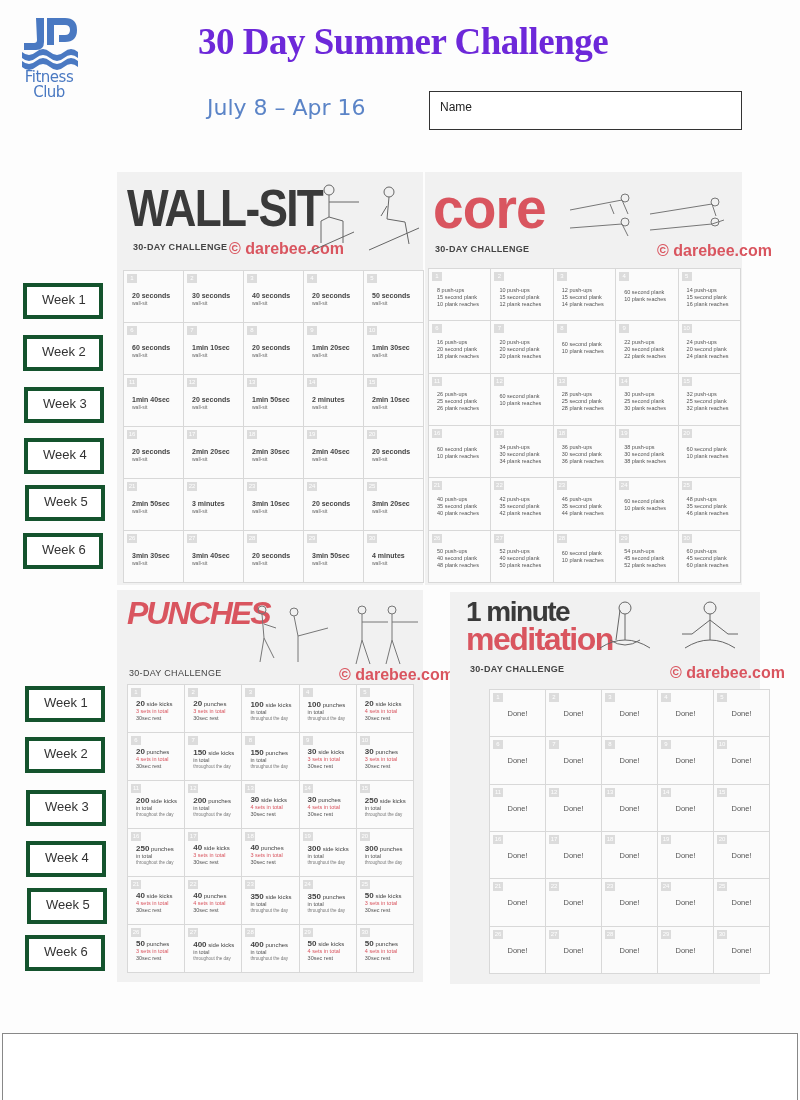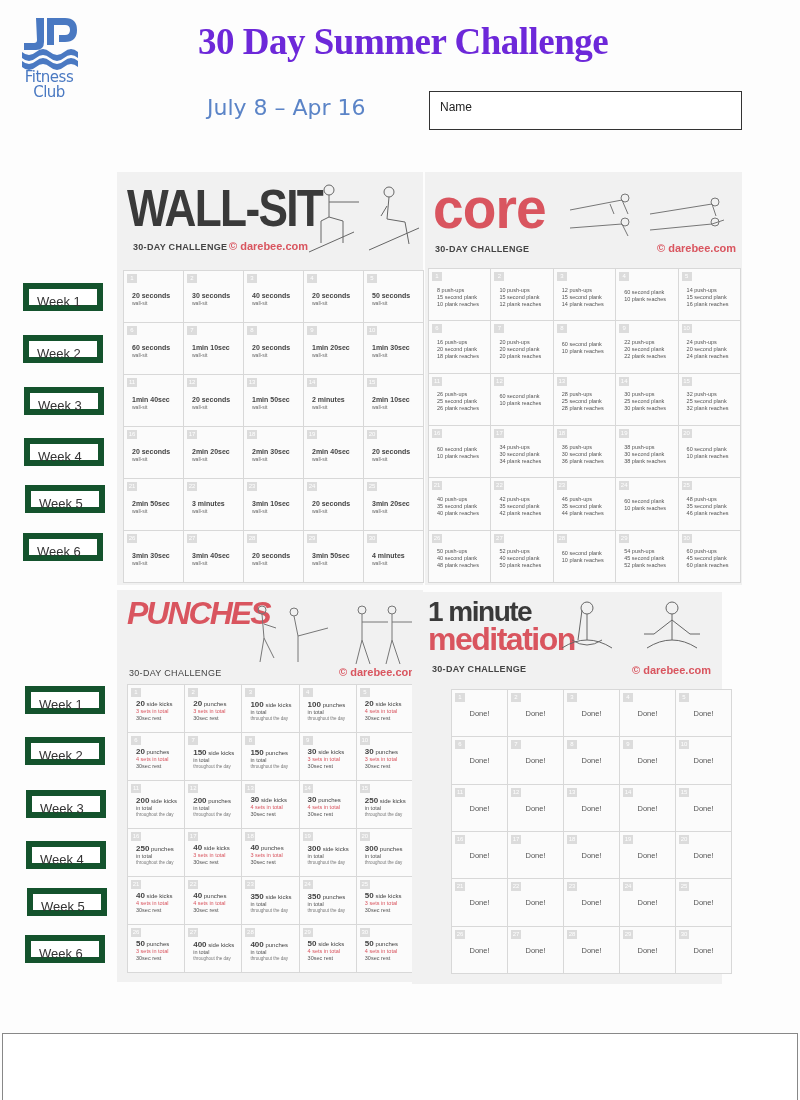--- a/index.html
+++ b/index.html
@@ -12,28 +12,28 @@
   .logo-text { position:absolute; left:0; top:56px; width:70px; text-align:center; color:#4a79c2;
                font-family:"DejaVu Sans", sans-serif; font-size:15px; line-height:15px; letter-spacing:-0.5px; }
   .title { left:198px; top:20px; color:#6d28d9; font-family:Liberation Serif, serif;
            font-weight:bold; font-size:37px; letter-spacing:-0.5px; white-space:nowrap; }
   .dates { left:207px; top:95px; color:#5b84c7; font-family:"DejaVu Sans", sans-serif;
            font-size:22px; white-space:nowrap; }
   .name-box { left:429px; top:91px; width:313px; height:39px; border:1px solid #333; box-sizing:border-box; background:#fff; }
   .name-label { position:absolute; left:10px; top:8px; font-size:12px; color:#222; }
 
   
-  .week { position:absolute; width:80px; height:28px; border:6px solid #14532d; box-sizing:border-box; background:#fff;
-          font-size:13px; line-height:26px; padding-left:8px; color:#333; }
+  .week { position:absolute; width:80px; height:36px; border:4px solid #14532d; box-sizing:border-box; background:#fff;
+          font-size:13px; line-height:26px; padding-left:15px; color:#333; }
 
   
   .panel { position:absolute; background:#f1f1f1; }
   .big-title { position:absolute; font-family:"Liberation Sans", sans-serif; font-weight:bold; white-space:nowrap; }
   .sub { position:absolute; font-size:9px; font-weight:bold; color:#444; letter-spacing:0.3px; white-space:nowrap; }
-  .credit { position:absolute; font-size:11px; font-weight:bold; color:#d9555f; white-space:nowrap; }
+  .credit { position:absolute; font-size:16px; font-weight:bold; color:#d9555f; white-space:nowrap; }
 
   .grid { position:absolute; display:grid; grid-template-columns:repeat(5, 1fr); grid-auto-rows:1fr;
           border-top:1px solid #d8d8d8; border-left:1px solid #d8d8d8; }
   .cell { position:relative; background:#fbfbfb; border-right:1px solid #d8d8d8; border-bottom:1px solid #d8d8d8;
           box-sizing:border-box; overflow:hidden; }
   .daynum { position:absolute; left:3px; top:3px; width:10px; height:9px; background:#dcdcdc; color:#fff;
             font-size:6px; line-height:9px; text-align:center; }
   .cell-body { position:absolute; left:8px; right:3px; top:50%; transform:translateY(-40%); }
 
   .ws-main { font-size:7px; font-weight:bold; color:#444; line-height:9px; white-space:nowrap; }
@@ -828,21 +828,21 @@
         <div class="daynum">30</div>
         <div class="cell-body">
           <div class="kp-main"><b>50</b><span> </span><span>punches</span></div>
           <div class="kp-red">4 sets in total</div>
           <div class="kp-rest">30sec rest</div>
         </div>
       </div>
     </div>
 </div>
 
-<div class="panel" style="left:412px;top:592px;width:310px;height:392px;">
+<div class="panel" style="left:450px;top:592px;width:310px;height:392px;">
   <div class="big-title" style="left:16px;top:8px;font-size:28px;line-height:24px;color:#3a3a3a;letter-spacing:-1.5px;">1 minute</div>
   <div class="big-title" style="left:16px;top:32px;font-size:32px;line-height:30px;color:#d9555f;letter-spacing:-1.5px;">meditation</div>
   <div class="sub" style="left:20px;top:72px;">30-DAY CHALLENGE</div>
   <div class="credit" style="left:220px;top:72px;">© darebee.com</div>
   <svg class="abs" style="left:150px;top:6px;" width="150" height="62">
     <g fill="none" stroke="#666" stroke-width="1">
       <circle cx="25" cy="10" r="6"></circle>
         <path d="M20 12 l-4 30 M25 16 l0 26 M0 50 q25 -16 50 0 M10 42 q15 10 30 0"></path>
       <circle cx="110" cy="10" r="6"></circle>
         <path d="M110 16 l0 26 M110 22 l-18 14 l-10 0 M110 22 l18 14 l10 0 M85 50 q25 -16 50 0"></path>

